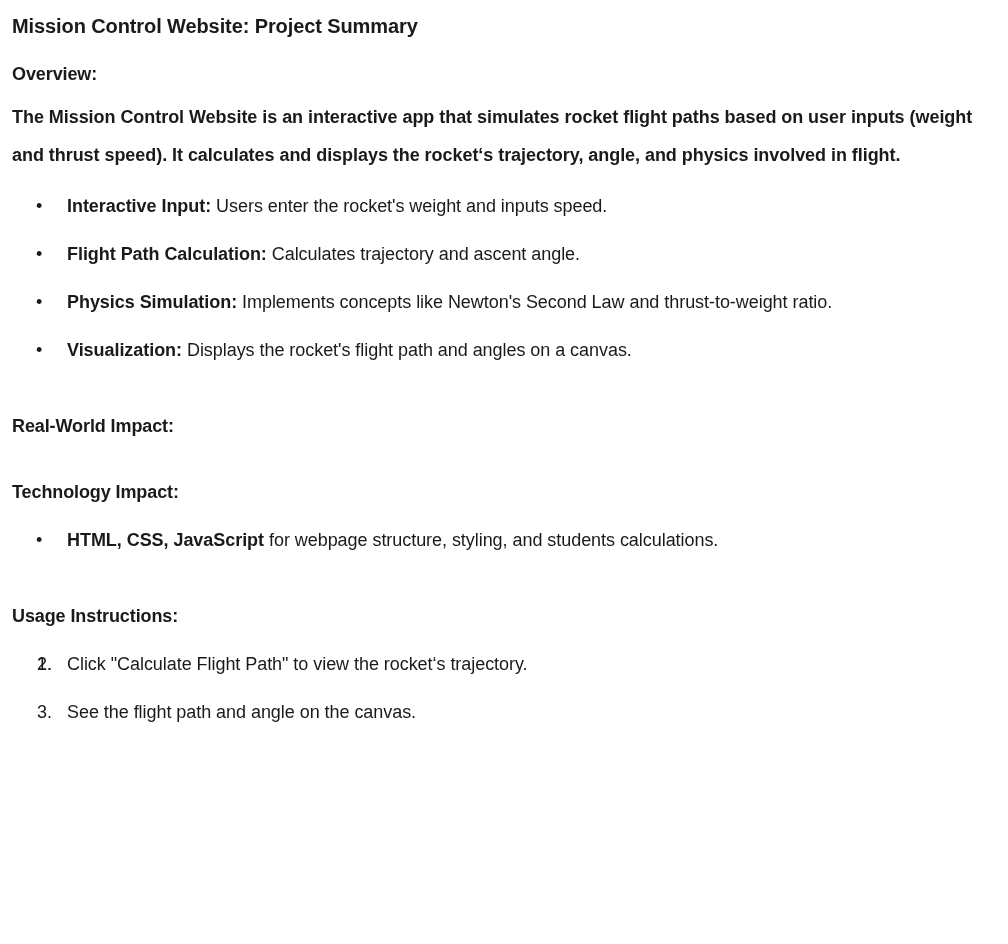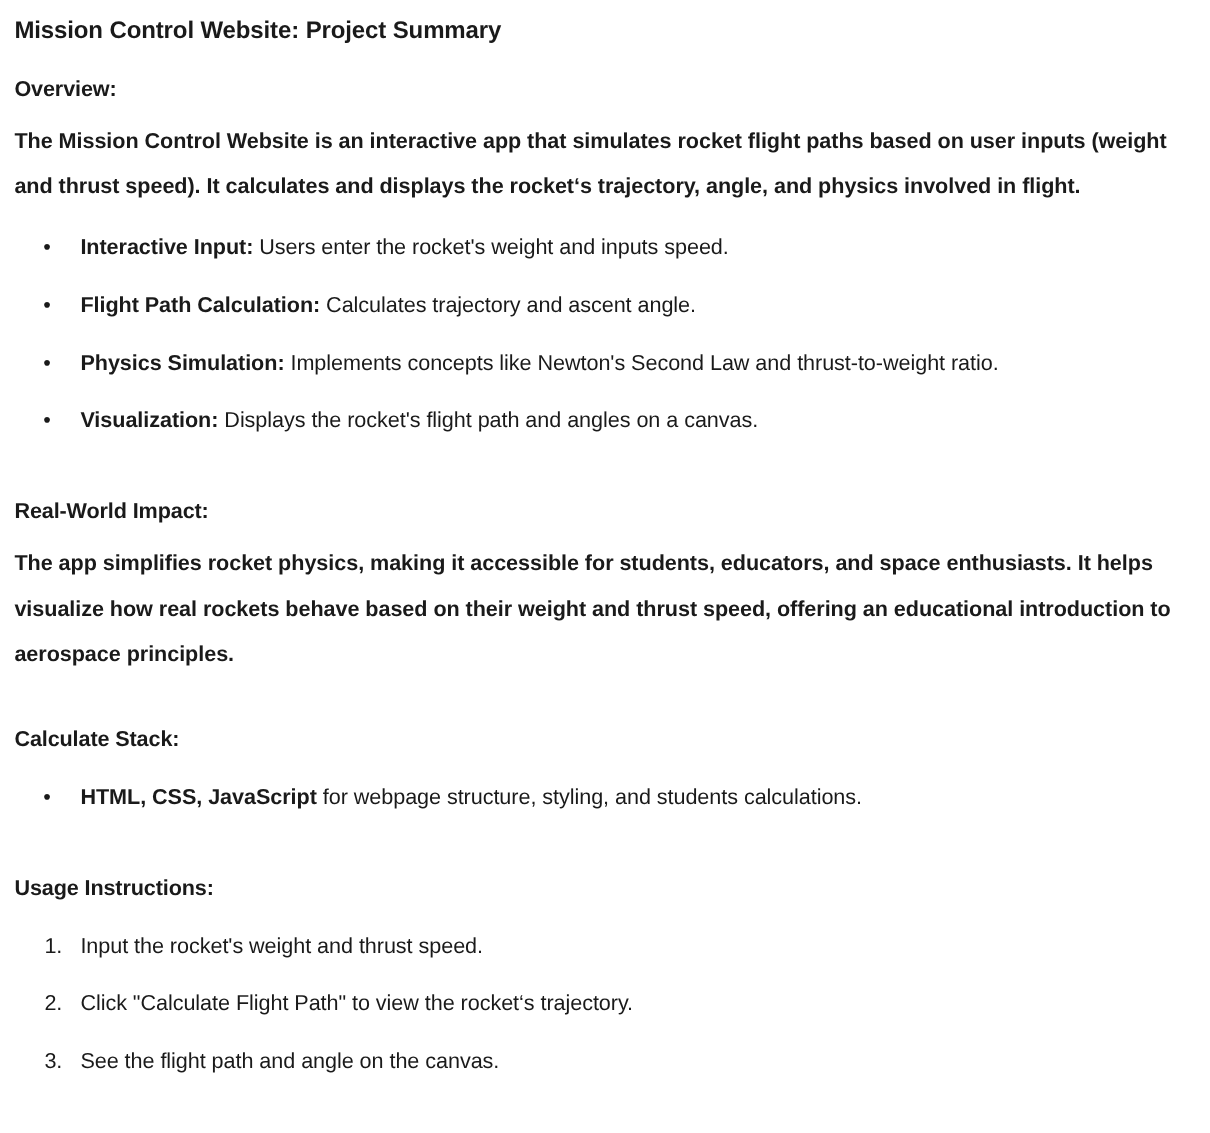--- a/index.html
+++ b/index.html
@@ -98,35 +98,33 @@
       <span class="marker">•</span>
       <span class="b">Physics Simulation:</span><span class="rest"> Implements concepts like Newton's Second Law and thrust-to-weight ratio.</span>
     </li>
     <li>
       <span class="marker">•</span>
       <span class="b">Visualization:</span><span class="rest"> Displays the rocket's flight path and angles on a canvas.</span>
     </li>
   </ul>
 
   <h2 class="heading spaced">Real-World Impact:</h2>
-  <p class="para">The app simplifies rocket physics, making it accessible for students, educators, and space enthusiasts. It helps visualize how real rockets behave based on their weight and thrust speed, offering an educational introduction to aerospace principles.</p>
 
-  <h2 class="heading spaced">Calculate Stack:</h2>
+  <h2 class="heading spaced">Technology Impact:</h2>
   <ul class="bullets">
     <li>
       <span class="marker">•</span>
       <span class="b">HTML, CSS, JavaScript</span><span class="rest"> for webpage structure, styling, and students calculations.</span>
     </li>
   </ul>
 
   <h2 class="heading spaced">Usage Instructions:</h2>
   <ol class="numbers">
     <li>
       <span class="marker">1.</span>
-      <span class="rest">Input the rocket's weight and thrust speed.</span>
     </li>
     <li>
       <span class="marker">2.</span>
       <span class="rest">Click "Calculate Flight Path" to view the rocket‘s trajectory.</span>
     </li>
     <li>
       <span class="marker">3.</span>
       <span class="rest">See the flight path and angle on the canvas.</span>
     </li>
   </ol>

